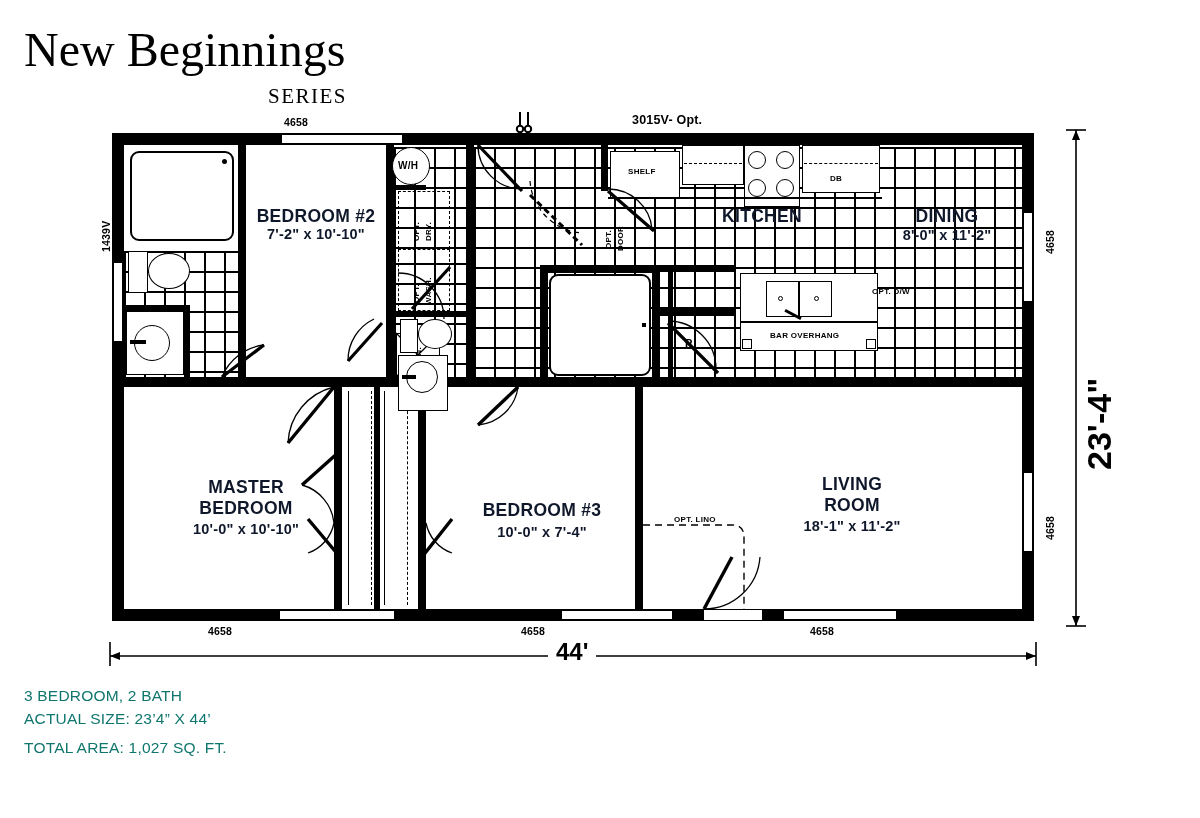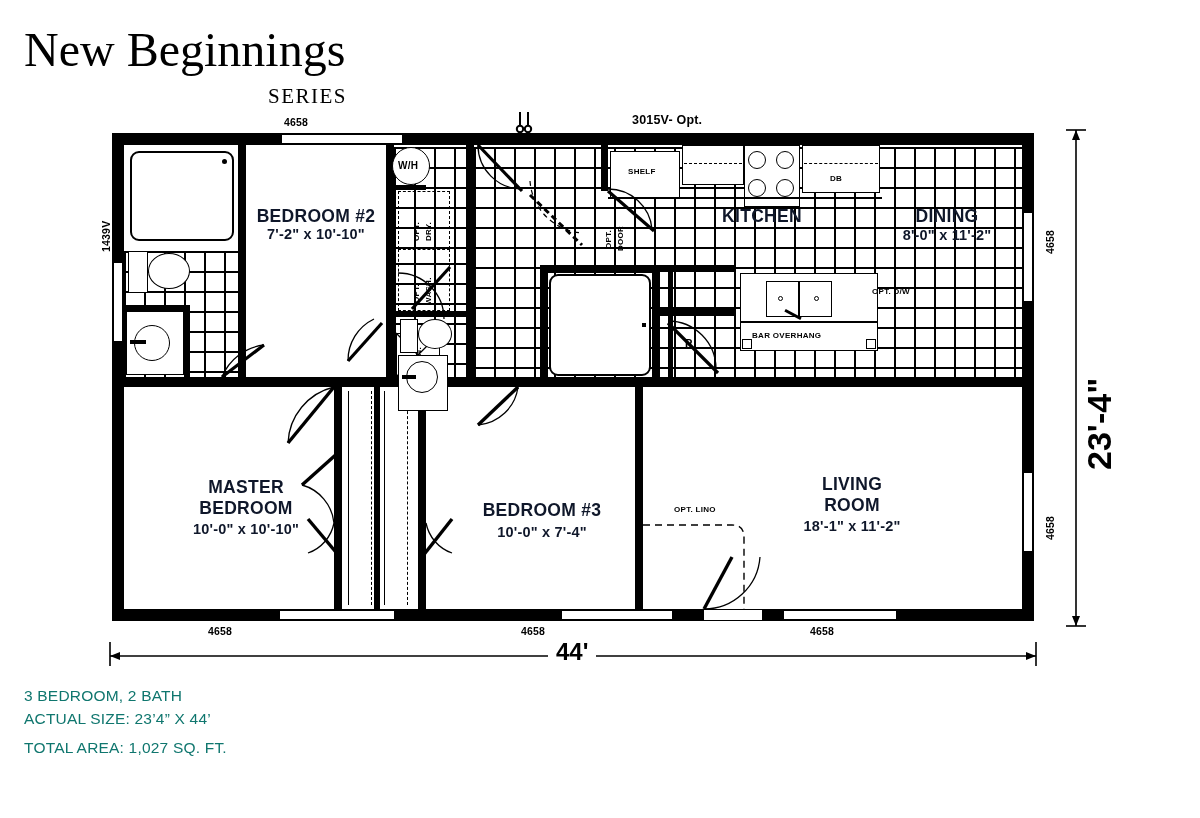--- a/index.html
+++ b/index.html
@@ -260,21 +260,21 @@
   <div class="fix-line" style="left:496px;top:64px;width:274px;height:2px;"></div>
 
   <div class="fix-box" style="left:628px;top:140px;width:138px;height:78px;"></div>
   <div class="fix-box-thin" style="left:654px;top:148px;width:66px;height:36px;"></div>
   <div class="fix-line" style="left:686px;top:149px;width:2px;height:34px;"></div>
   <div class="circle" style="left:666px;top:163px;width:5px;height:5px;"></div>
   <div class="circle" style="left:702px;top:163px;width:5px;height:5px;"></div>
   <div class="fix-line" style="left:672px;top:180px;width:18px;height:3px;transform:rotate(28deg);"></div>
   <div class="tinylabel" style="left:760px;top:154px;">OPT. D/W</div>
   <div class="fix-line" style="left:629px;top:188px;width:136px;height:1.6px;"></div>
-  <div class="tinylabel" style="left:640px;top:198px;">BAR OVERHANG</div>
+  <div class="tinylabel" style="left:658px;top:198px;">BAR OVERHANG</div>
   <div class="fix-box" style="left:630px;top:206px;width:10px;height:10px;"></div>
   <div class="fix-box" style="left:754px;top:206px;width:10px;height:10px;"></div>
 
   <svg class="overlay" width="922" height="488">
 
     <path d="M 110 244 A 52 52 0 0 1 152 212" fill="none" stroke="#000" stroke-width="1.3"></path>
     <line x1="110" y1="244" x2="152" y2="212" stroke="#000" stroke-width="3.2"></line>
 
     <path d="M 236 228 A 46 46 0 0 1 262 186" fill="none" stroke="#000" stroke-width="1.3"></path>
     <line x1="236" y1="228" x2="270" y2="190" stroke="#000" stroke-width="3.2"></line>
@@ -308,21 +308,21 @@
 
     <path d="M 406 254 A 44 44 0 0 1 366 292" fill="none" stroke="#000" stroke-width="1.3"></path>
     <line x1="406" y1="254" x2="366" y2="292" stroke="#000" stroke-width="3.4"></line>
 
     <path d="M 592 476 A 56 56 0 0 0 648 424" fill="none" stroke="#000" stroke-width="1.3"></path>
     <line x1="592" y1="476" x2="620" y2="424" stroke="#000" stroke-width="3.4"></line>
 
     <path d="M 531 392 L 620 392 Q 632 392 632 404 L 632 476" fill="none" stroke="#000" stroke-width="1.4" stroke-dasharray="7,5"></path>
   </svg>
 
-  <div class="tinylabel" style="left:562px;top:372px;">OPT. LINO</div>
+  <div class="tinylabel" style="left:562px;top:382px;">OPT. LINO</div>
   <div class="tinylabel vert" style="left:492px;top:116px;">OPT.</div>
   <div class="tinylabel vert" style="left:504px;top:118px;">DOOR</div>
 
   <div class="rlabel rname" style="left:138px;top:74px;width:132px;">BEDROOM #2</div>
   <div class="rlabel rdim" style="left:138px;top:94px;width:132px;">7'-2" x 10'-10"</div>
 
   <div class="rlabel rname" style="left:580px;top:74px;width:140px;">KITCHEN</div>
 
   <div class="rlabel rname" style="left:770px;top:74px;width:130px;">DINING</div>
   <div class="rlabel rdim" style="left:770px;top:95px;width:130px;">8'-0" x 11'-2"</div>

